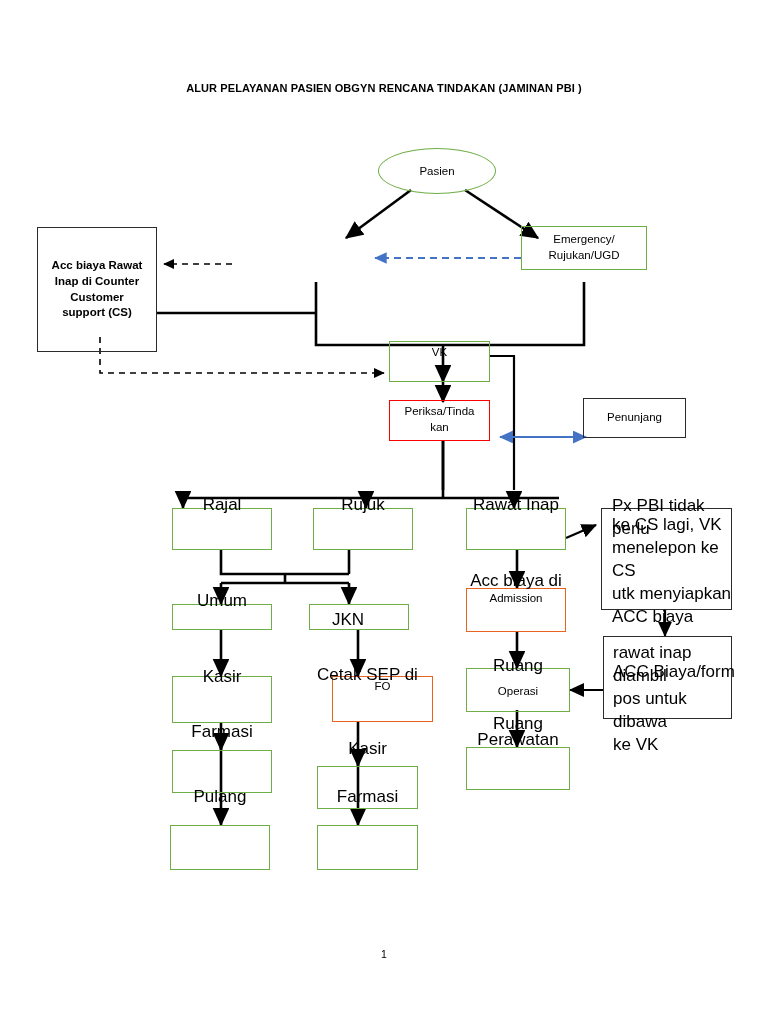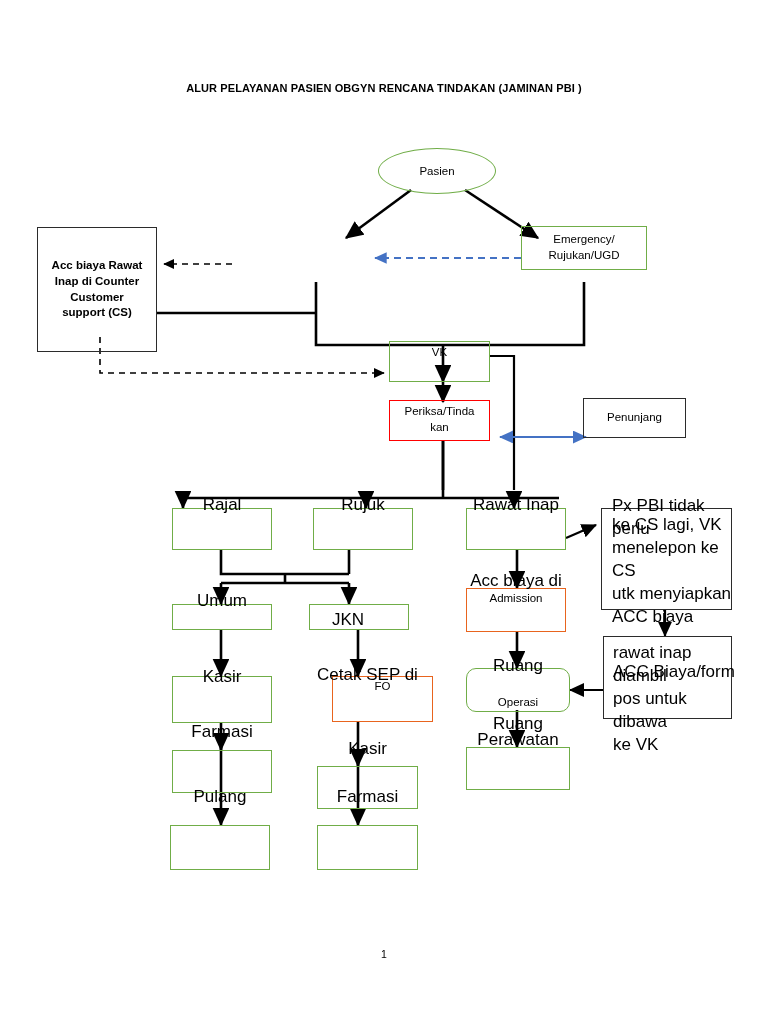--- a/index.html
+++ b/index.html
@@ -234,21 +234,21 @@
   <div class="flabel" style="left:466px;top:570px;width:100px;">Acc biaya di</div>
 
   <div class="node green" style="left:172px;top:676px;width:100px;height:47px;"></div>
   <div class="flabel" style="left:172px;top:666px;width:100px;">Kasir</div>
 
   <div class="node orange" style="left:332px;top:676px;width:101px;height:46px;align-items:flex-start;padding-top:2px;">
     <span>FO</span>
   </div>
   <div class="flabel" style="left:317px;top:664px;width:101px;">Cetak SEP di</div>
 
-  <div class="node green" style="left:466px;top:668px;width:104px;height:44px;align-items:flex-end;padding-top:4px;border-radius:10px;">
+  <div class="node green" style="left:466px;top:668px;width:104px;height:44px;align-items:center;padding-top:4px;">
     <span>Operasi</span>
   </div>
   <div class="flabel" style="left:466px;top:655px;width:104px;">Ruang</div>
 
   <div class="node green" style="left:172px;top:750px;width:100px;height:43px;"></div>
   <div class="flabel" style="left:172px;top:721px;width:100px;">Farmasi</div>
 
   <div class="node green" style="left:317px;top:766px;width:101px;height:43px;"></div>
   <div class="flabel" style="left:317px;top:738px;width:101px;">Kasir</div>
 

